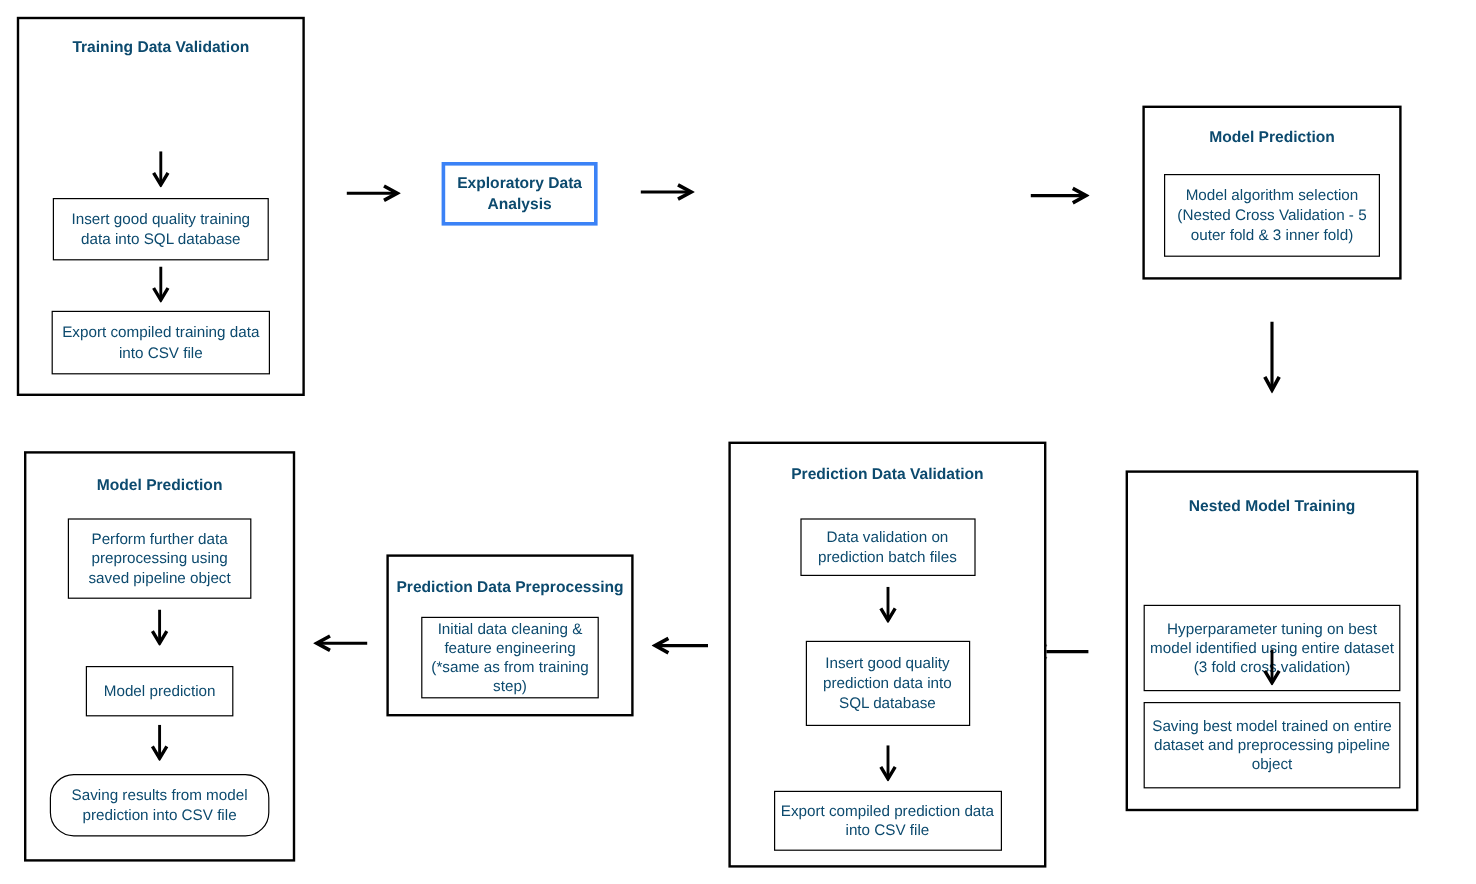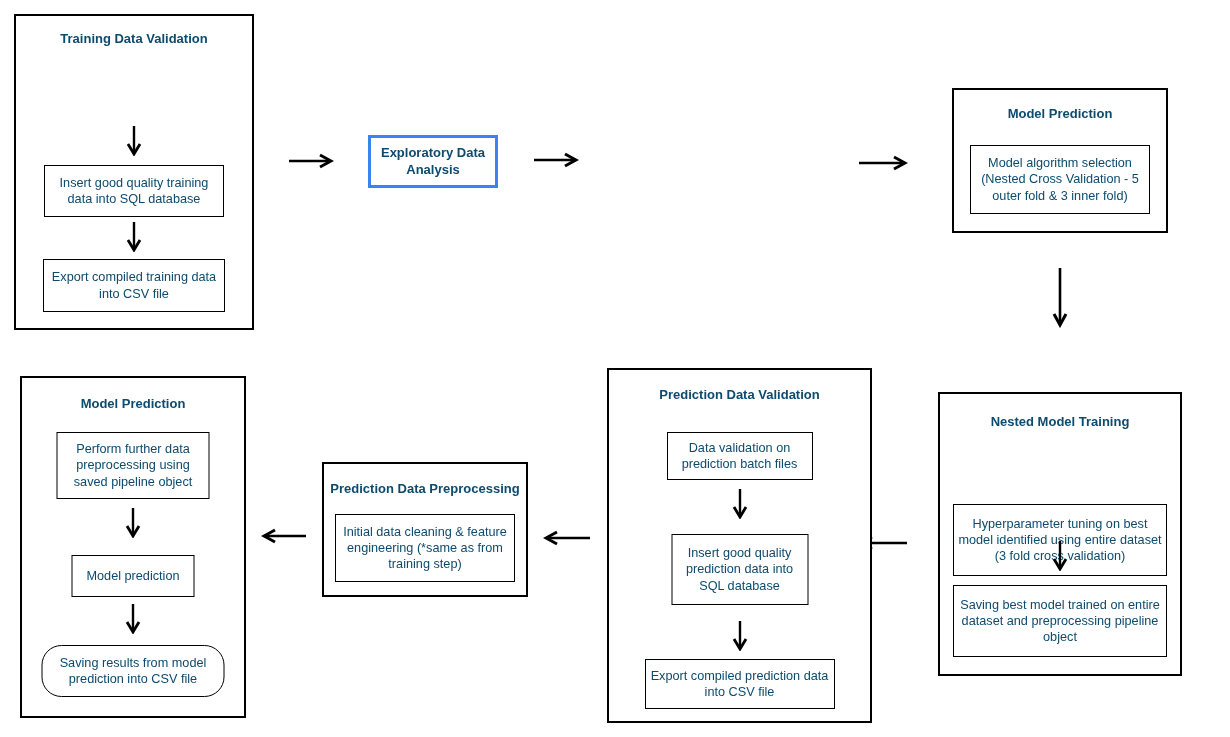--- a/index.html
+++ b/index.html
@@ -125,21 +125,21 @@
     </div>
   </div>
 
   <svg class="main-arrow" style="left:543px; top:530px;" width="48" height="16" viewBox="0 0 48 16">
     <line x1="47" y1="8" x2="5" y2="8" stroke="#000" stroke-width="2.6"></line>
     <polyline points="14,2 3,8 14,14" fill="none" stroke="#000" stroke-width="3"></polyline>
   </svg>
 
   <div class="stage" style="left:322px; top:462px; width:206px; height:135px;">
     <div class="stage-title" style="top:17px;">Prediction Data Preprocessing</div>
-    <div class="stepbox" style="top:50px; width:180px; height:68px;">
+    <div class="stepbox" style="top:50px; width:148px; height:68px;">
       <span>Initial data cleaning &amp; feature engineering (*same as from training step)</span>
     </div>
   </div>
 
   <svg class="main-arrow" style="left:261px; top:528px;" width="46" height="16" viewBox="0 0 46 16">
     <line x1="45" y1="8" x2="5" y2="8" stroke="#000" stroke-width="2.6"></line>
     <polyline points="14,2 3,8 14,14" fill="none" stroke="#000" stroke-width="3"></polyline>
   </svg>
 
   <div class="stage" style="left:20px; top:376px; width:226px; height:342px;">

